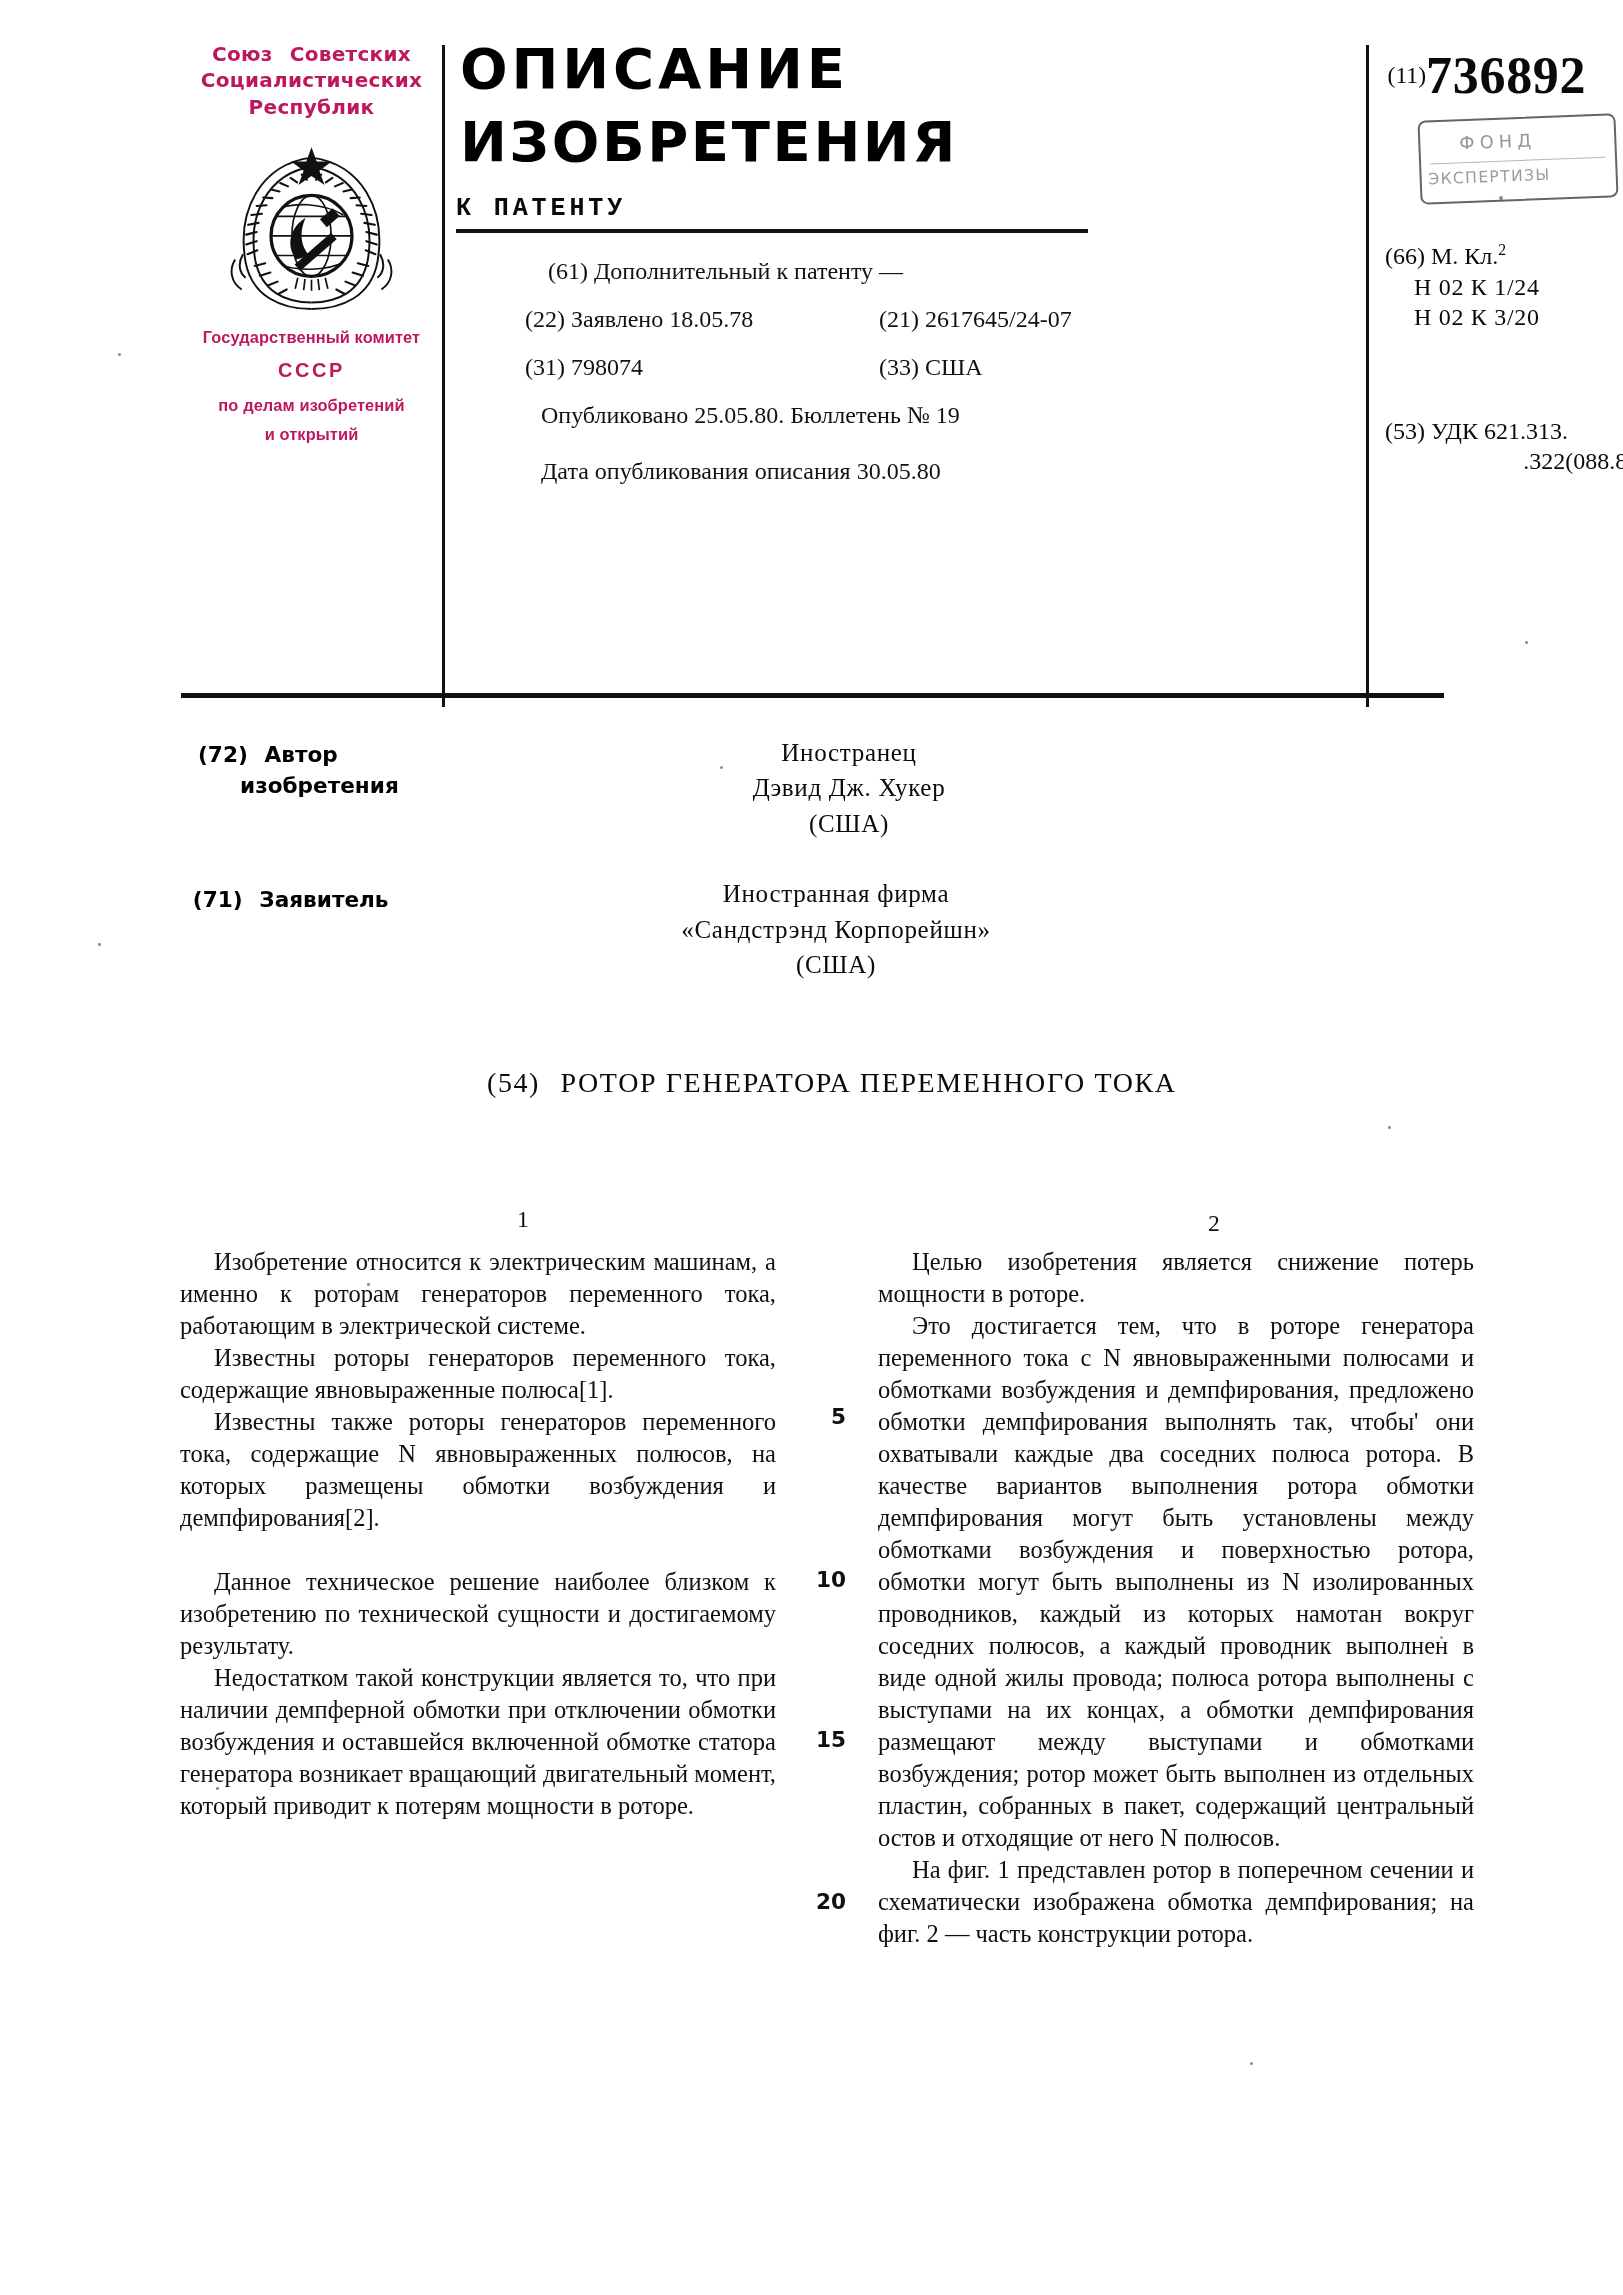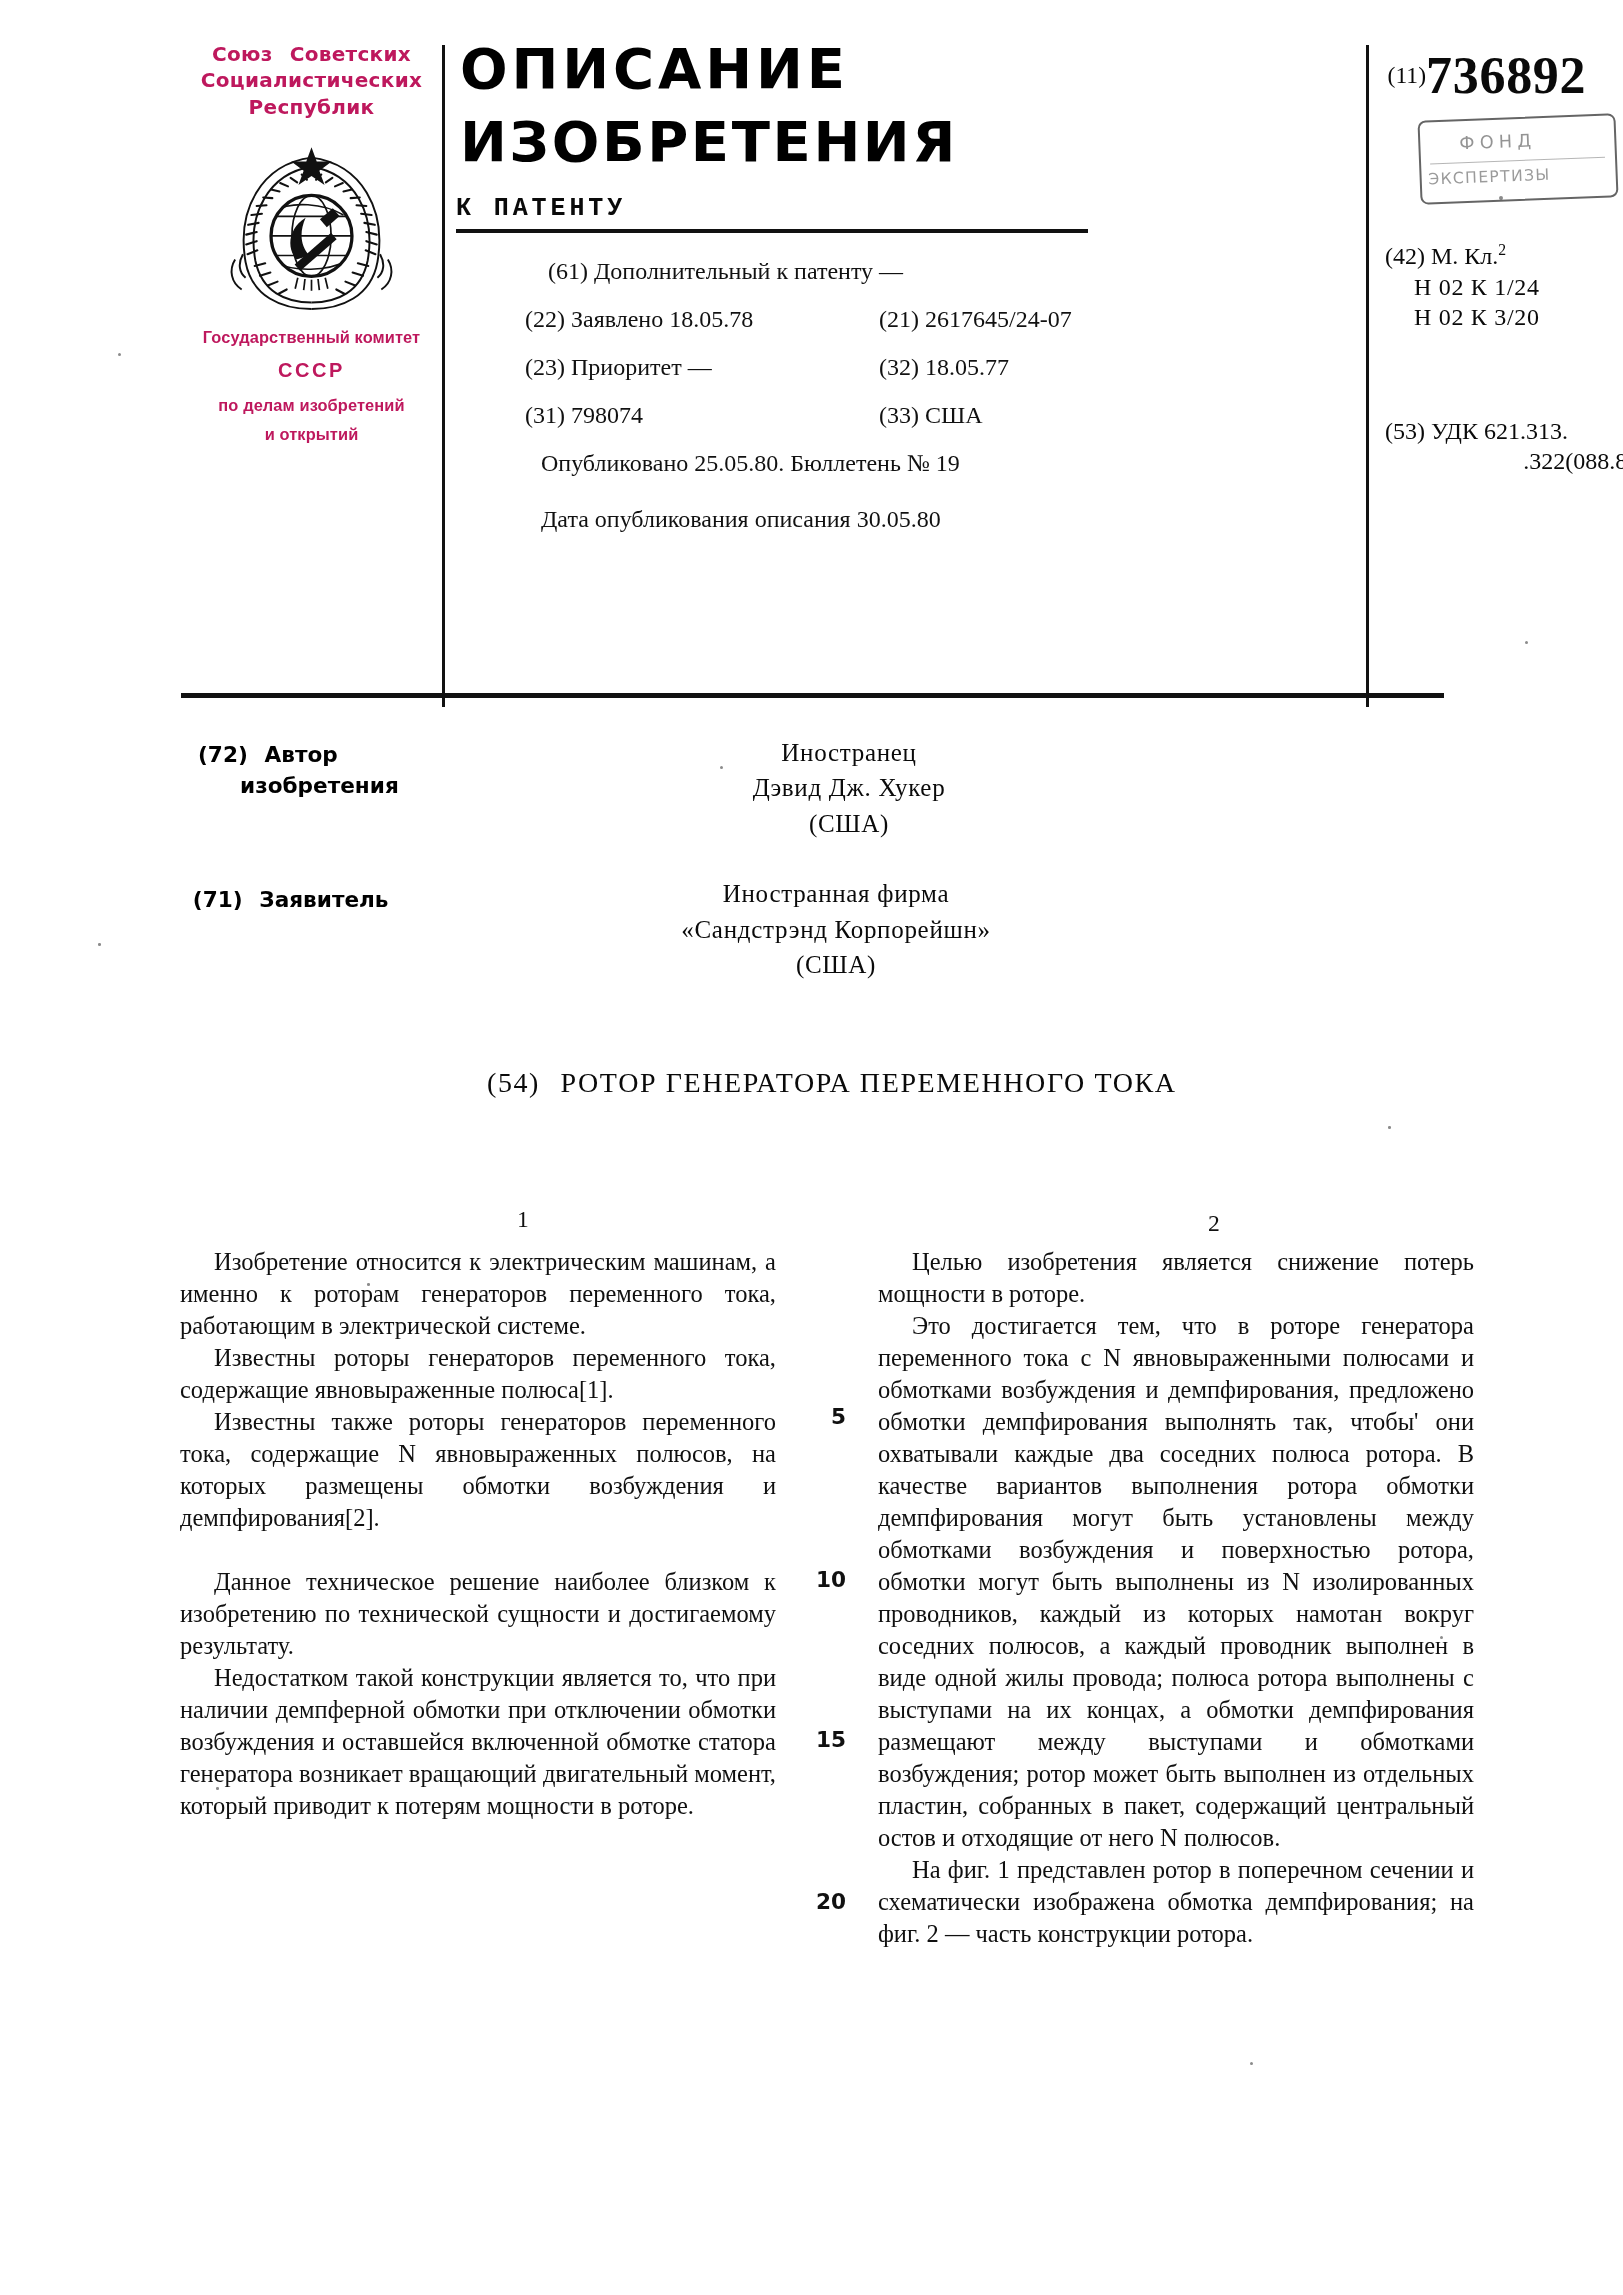--- a/index.html
+++ b/index.html
@@ -435,24 +435,20 @@
 
       <div class="bib">
         <div class="bib-row">
           <span class="bib-full">(61) Дополнительный к патенту —</span>
         </div>
         <div class="bib-row">
           <span class="bib-l">(22) Заявлено 18.05.78</span>
           <span class="bib-r">(21) 2617645/24-07</span>
         </div>
         <div class="bib-row">
-          <span class="bib-l">(23) Приоритет —</span>
-          <span class="bib-r">(32) 18.05.77</span>
-        </div>
-        <div class="bib-row">
           <span class="bib-l">(31) 798074</span>
           <span class="bib-r">(33) США</span>
         </div>
         <div class="bib-row" style="height:56px;">
           <span class="bib-full2">Опубликовано 25.05.80.   Бюллетень № 19</span>
         </div>
         <div class="bib-row">
           <span class="bib-full2">Дата опубликования описания 30.05.80</span>
         </div>
       </div>
@@ -464,21 +460,21 @@
       </div>
 
       <div class="stamp">
         <div class="stamp-l1">ФОНД</div>
         <div class="stamp-div"></div>
         <div class="stamp-l2">ЭКСПЕРТИЗЫ</div>
       </div>
 
       <div class="mkl">
         <div>
-          <span>(42)</span>
+          <span>(66)</span>
           <span>М. Кл.</span><sup>2</sup>
         </div>
         <div class="ind">Н 02 К 1/24</div>
         <div class="ind">Н 02 К 3/20</div>
       </div>
 
       <div class="udk">
         <span>(53)</span>
         <span>УДК 621.313.</span>
         <span class="udk2">.322(088.8)</span>

